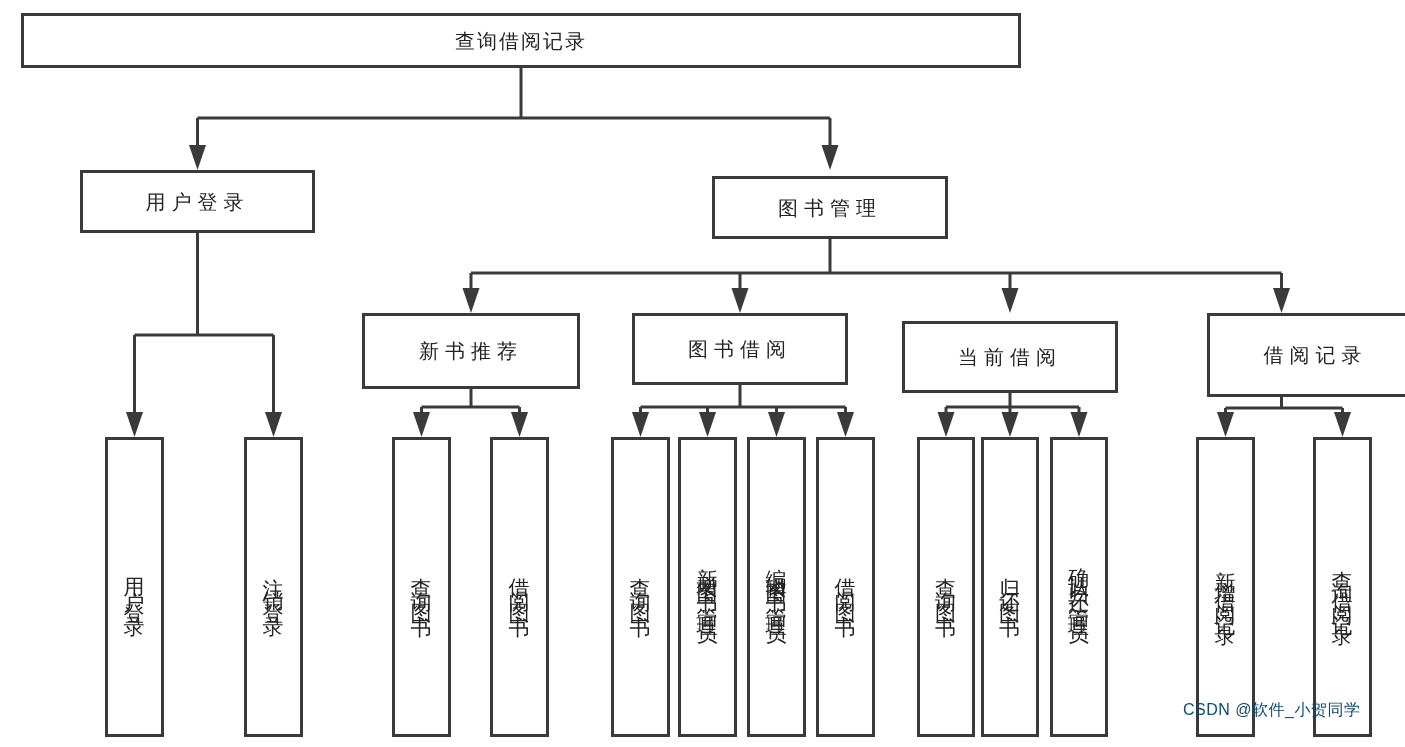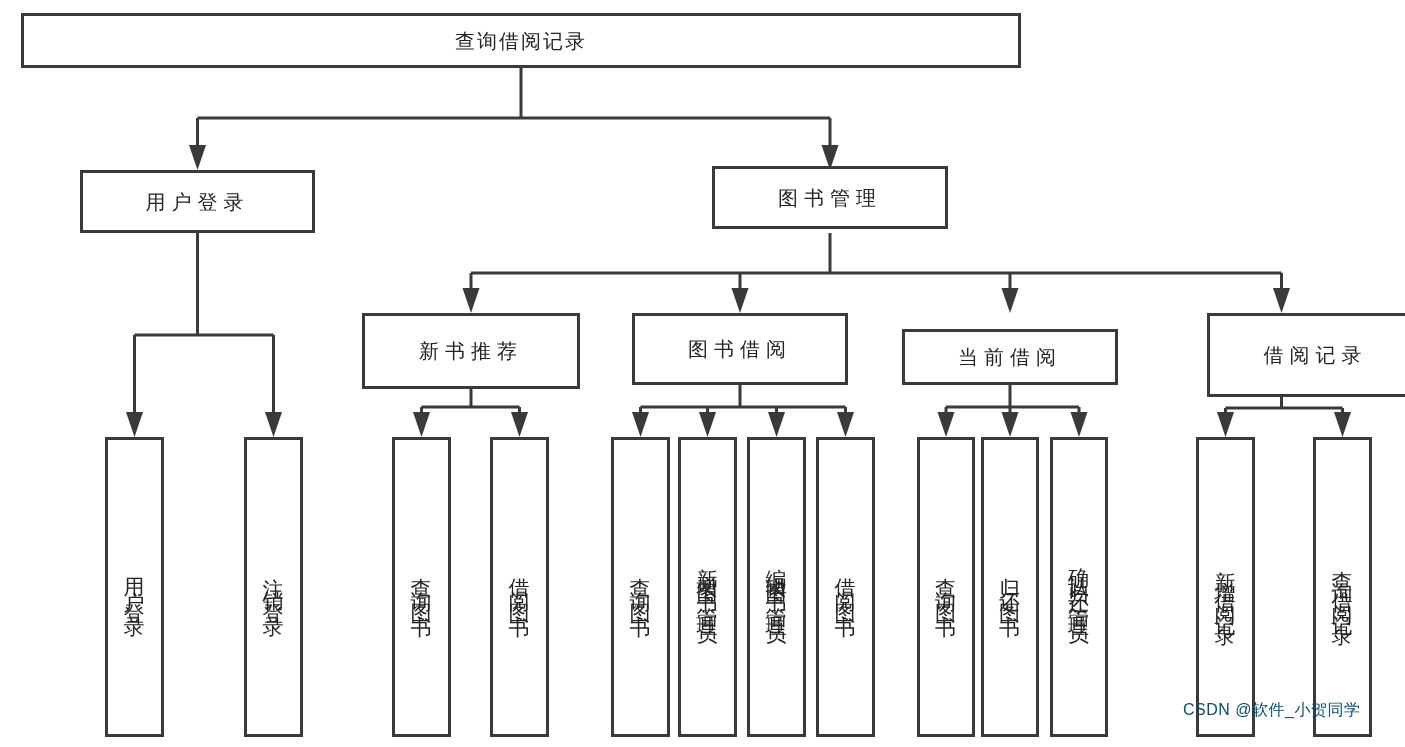--- a/index.html
+++ b/index.html
@@ -103,31 +103,31 @@
     </g>
   </svg>
 
   <div class="node h root" style="left:21px; top:13px; width:1000px; height:55px">
     <span class="lbl">查询借阅记录</span>
   </div>
 
   <div class="node h" style="left:80px; top:170px; width:235px; height:63px">
     <span class="lbl">用户登录</span>
   </div>
-  <div class="node h" style="left:712px; top:166px; width:236px; height:63px">
+  <div class="node h" style="left:712px; top:176px; width:236px; height:63px">
     <span class="lbl">图书管理</span>
   </div>
 
   <div class="node h" style="left:362px; top:313px; width:218px; height:76px">
     <span class="lbl">新书推荐</span>
   </div>
   <div class="node h" style="left:632px; top:313px; width:216px; height:72px">
     <span class="lbl">图书借阅</span>
   </div>
-  <div class="node h" style="left:902px; top:329px; width:216px; height:56px">
+  <div class="node h" style="left:902px; top:321px; width:216px; height:72px">
     <span class="lbl">当前借阅</span>
   </div>
   <div class="node h" style="left:1207px; top:313px; width:217px; height:84px">
     <span class="lbl">借阅记录</span>
   </div>
 
   <div class="node v" style="left:105px; top:437px; width:59px; height:300px">
     <span class="lbl ls13">用户登录</span>
   </div>
   <div class="node v" style="left:244px; top:437px; width:59px; height:300px">

